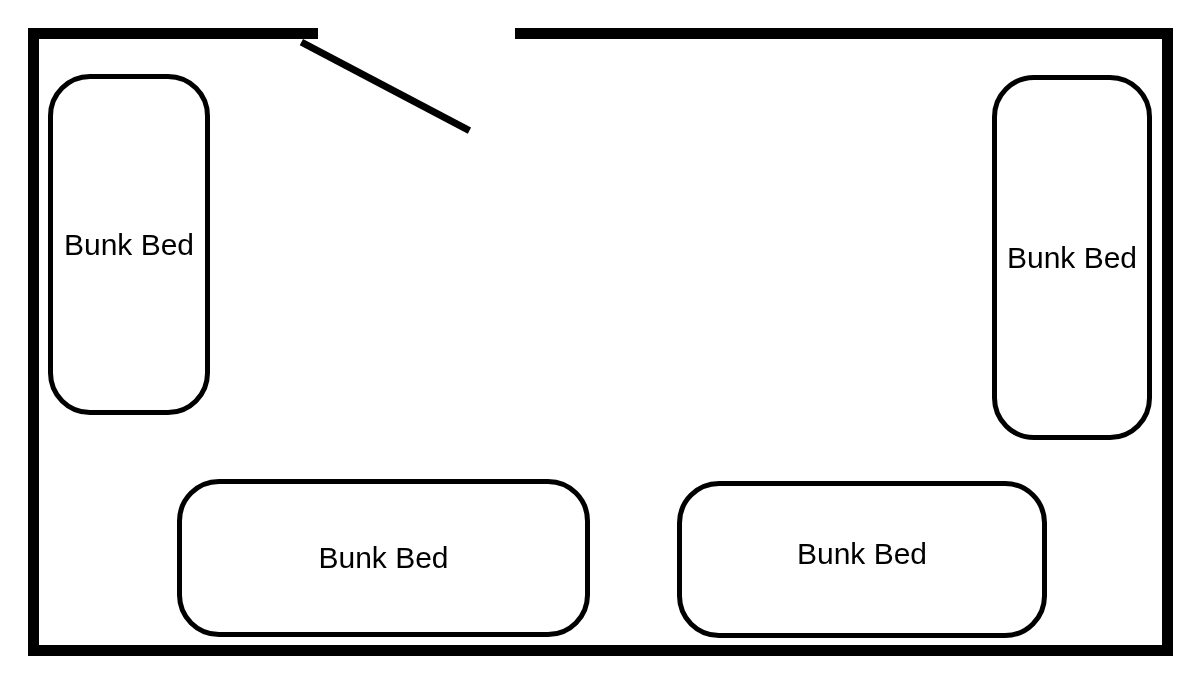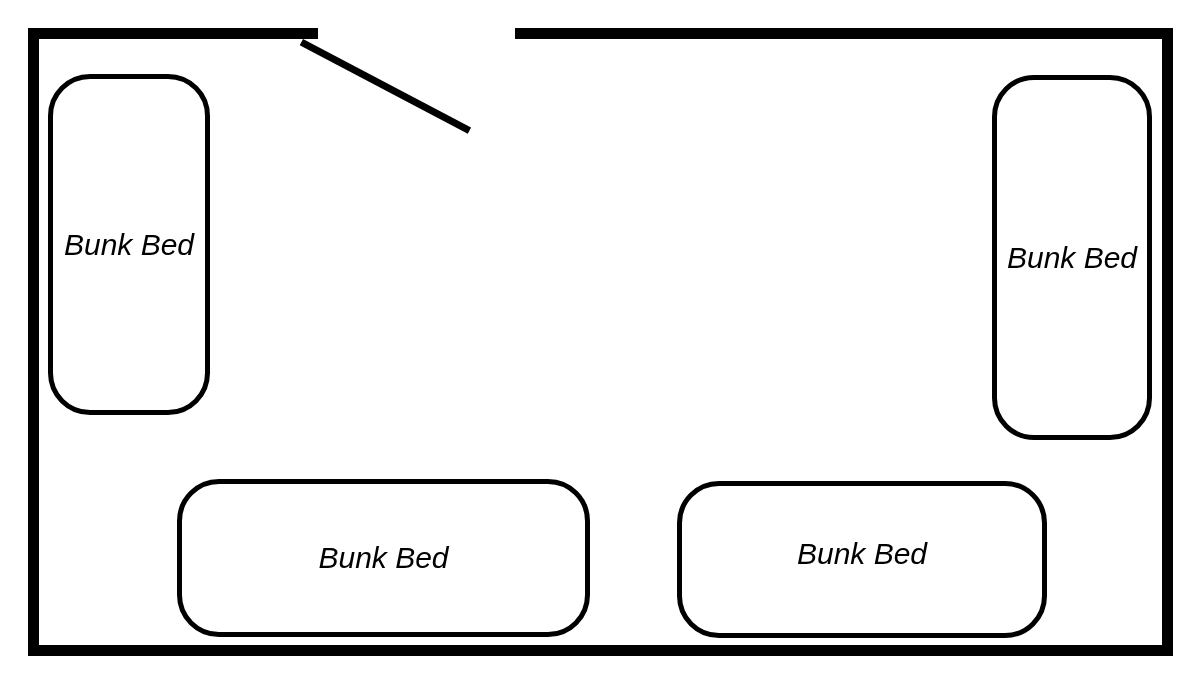--- a/index.html
+++ b/index.html
@@ -10,21 +10,20 @@
     background: #ffffff;
     font-family: "Liberation Sans", "DejaVu Sans", sans-serif;
     overflow: hidden;
   }
 
   .floorplan {
     position: relative;
     width: 1200px;
     height: 675px;
     background: #ffffff;
-    font-style: italic;
   }
 
   
   .wall {
     position: absolute;
     background: #000000;
   }
   .wall-top-left    { left: 28px;   top: 28px;  width: 290px;  height: 11px; }
   .wall-top-right   { left: 515px;  top: 28px;  width: 658px;  height: 11px; }
   .wall-left        { left: 28px;   top: 28px;  width: 11px;   height: 628px; }

